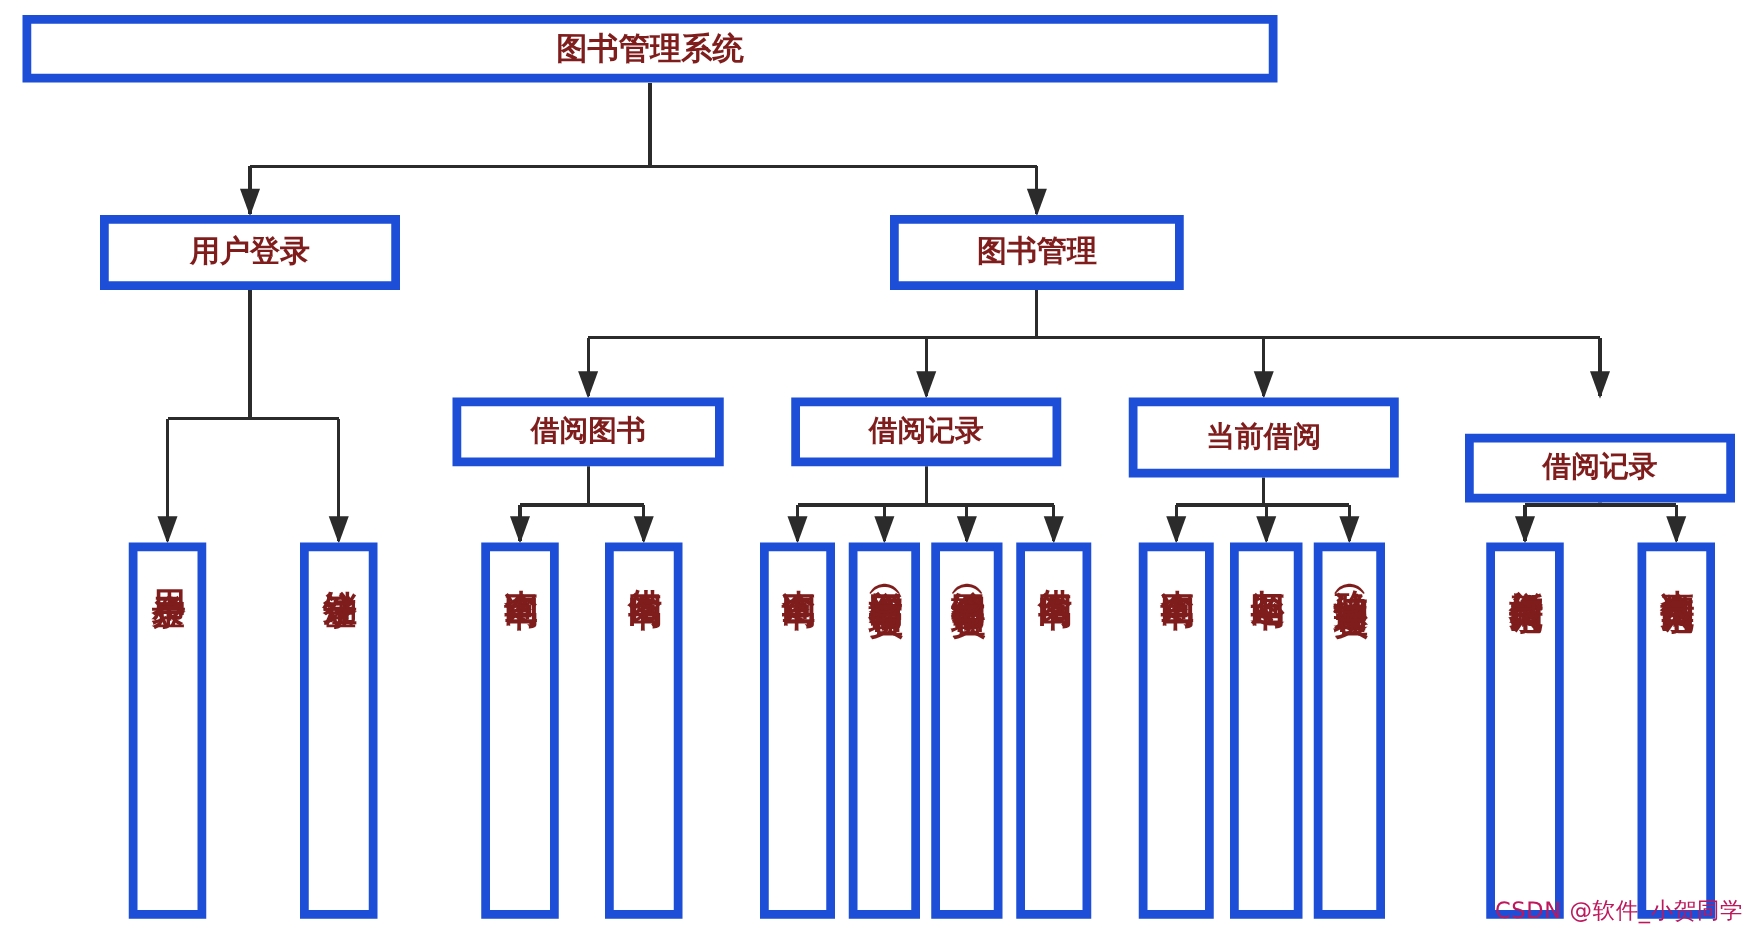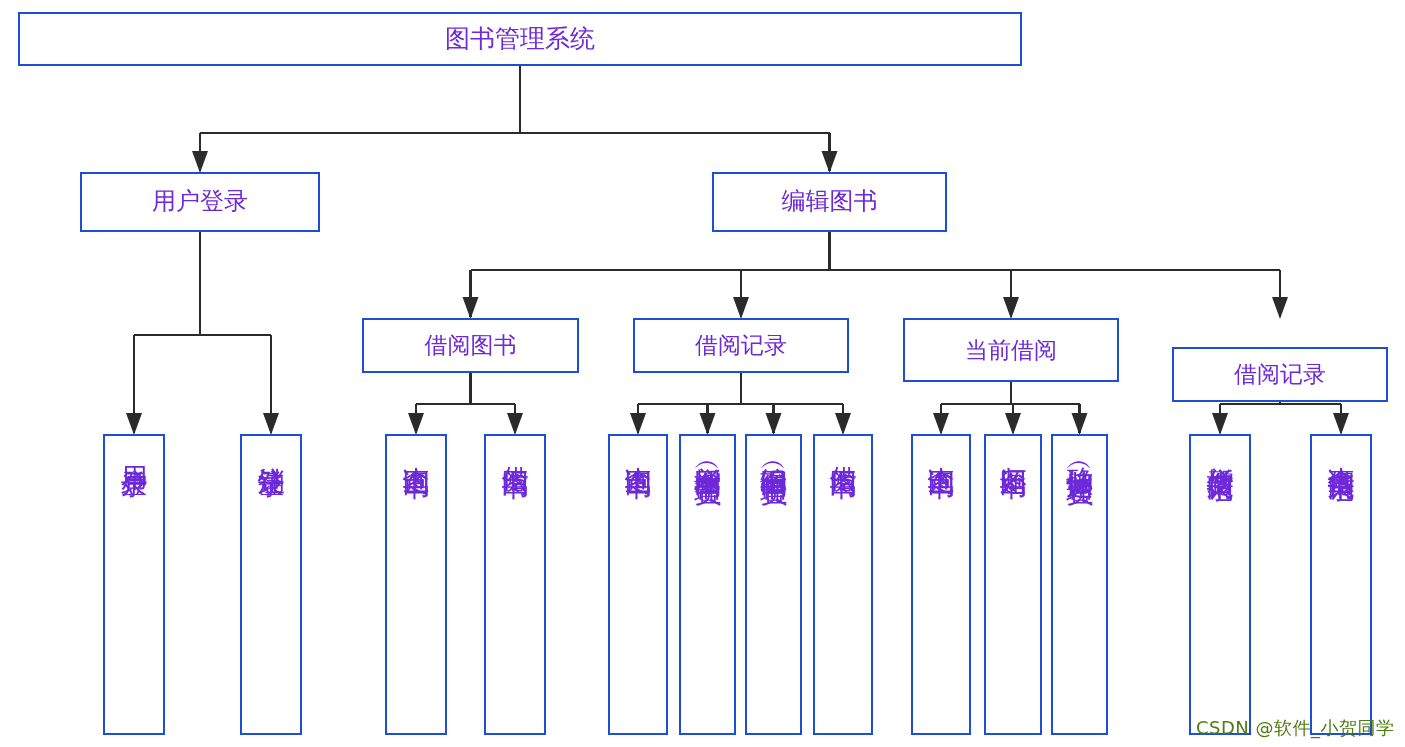--- a/index.html
+++ b/index.html
@@ -23,26 +23,27 @@
     left: 0;
     top: 0;
     width: 1405px;
     height: 747px;
     pointer-events: none;
   }
   .node {
     position: absolute;
     box-sizing: border-box;
     background: #ffffff;
-    border: 2px solid #1d4ed8;
+    border: 7px solid #1d4ed8;
     display: flex;
     align-items: center;
     justify-content: center;
-    color: #6d28d9;
+    color: #7f1d1d;
     z-index: 2;
+    font-weight: bold;
   }
   .node-label {
     display: block;
     text-align: center;
     line-height: 1.22;
     white-space: nowrap;
   }
   
   .lv0 {
     font-size: 25px;
@@ -64,21 +65,21 @@
     writing-mode: vertical-rl;
     text-orientation: upright;
     font-size: 27px;
     line-height: 1.05;
     letter-spacing: 2px;
     white-space: normal;
   }
   .watermark {
     position: absolute;
     font-size: 18px;
-    color: #4d7c0f;
+    color: #be185d;
     white-space: nowrap;
     z-index: 5;
     letter-spacing: 0.5px;
   }
 </style>
 </head>
 <body>
 
 <div id="diagram-root">
 
@@ -138,21 +139,21 @@
     </svg>
 
   <div id="node-layer">
       <div class="node lv0" style="left: 18px; top: 12px; width: 1004px; height: 54px;">
         <span class="node-label">图书管理系统</span>
       </div>
       <div class="node lv1" style="left: 80px; top: 172px; width: 240px; height: 60px;">
         <span class="node-label">用户登录</span>
       </div>
       <div class="node lv1" style="left: 712px; top: 172px; width: 235px; height: 60px;">
-        <span class="node-label">编辑图书</span>
+        <span class="node-label">图书管理</span>
       </div>
       <div class="node lv2" style="left: 362px; top: 318px; width: 217px; height: 55px;">
         <span class="node-label">借阅图书</span>
       </div>
       <div class="node lv2" style="left: 633px; top: 318px; width: 216px; height: 55px;">
         <span class="node-label">借阅记录</span>
       </div>
       <div class="node lv2" style="left: 903px; top: 318px; width: 216px; height: 64px;">
         <span class="node-label">当前借阅</span>
       </div>

